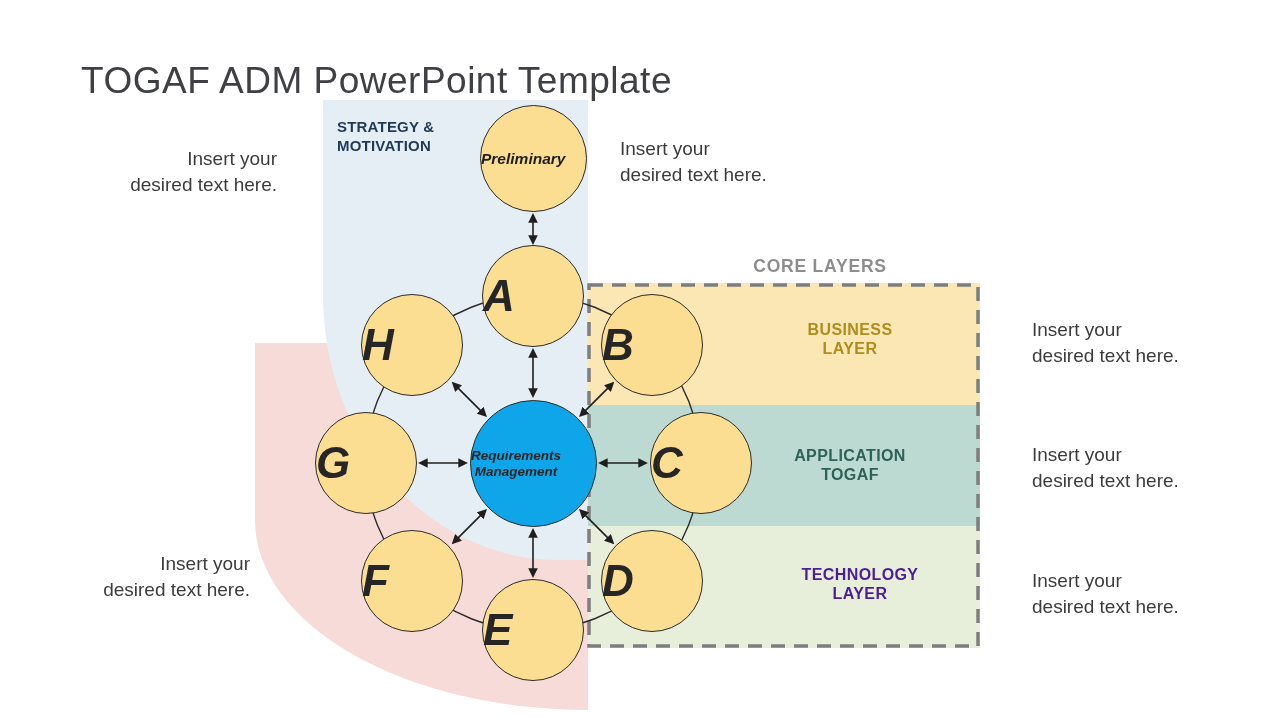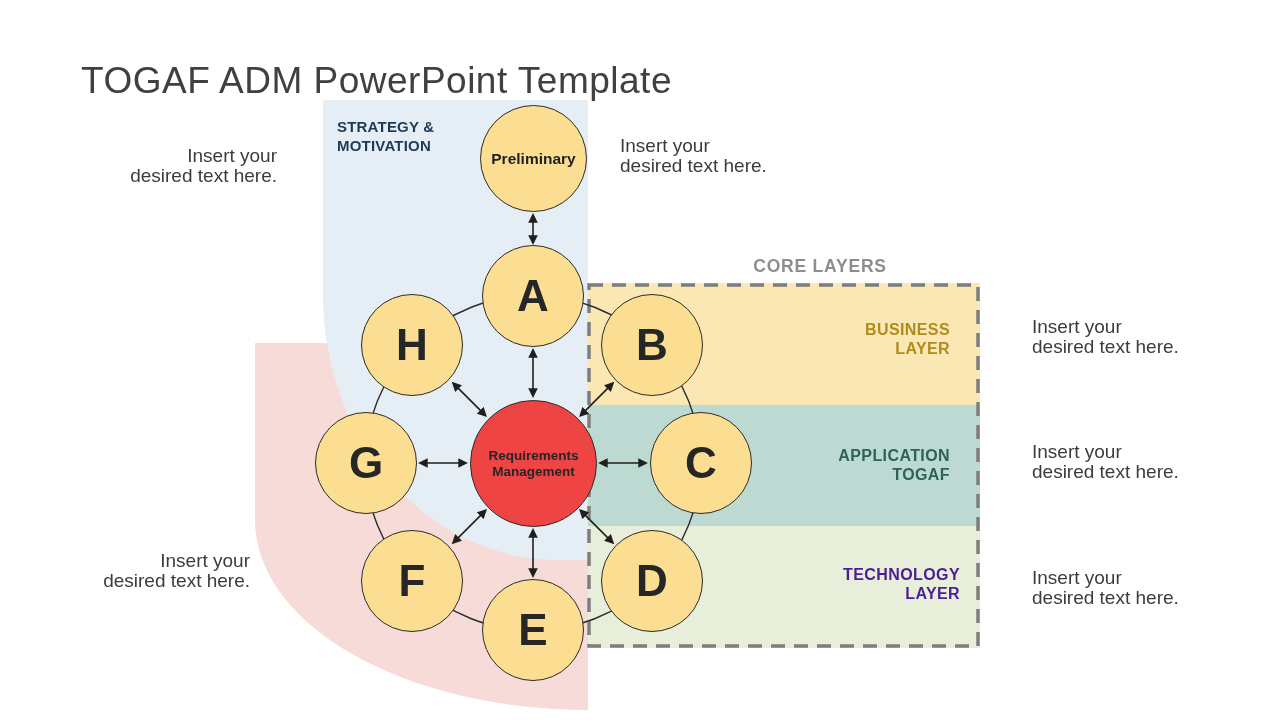--- a/index.html
+++ b/index.html
@@ -25,47 +25,47 @@
   .band-business   { height:122px; background:#FBE7B4; }
   .band-application{ height:121px; background:#BCDAD1; }
   .band-technology { height:122px; background:#E7EEDA; }
 
   .connectors { position:absolute; left:0; top:0; width:1280px; height:720px; }
 
   
   .circle {
     position:absolute; border-radius:50%; background:#FBDE92;
     border:1.6px solid #2B2B2B; box-sizing:border-box;
-    display:flex; align-items:center; justify-content:center;
+    display:flex; align-items:center; justify-content:flex-start;font-style:italic;
   }
   .phase { width:102px; height:102px; }
   .phase span { font-size:44px; font-weight:700; color:#262626; }
   .phase-a{left:482px;top:245px} .phase-b{left:601px;top:294px}
   .phase-c{left:650px;top:412px} .phase-d{left:601px;top:530px}
   .phase-e{left:482px;top:579px} .phase-f{left:361px;top:530px}
   .phase-g{left:315px;top:412px} .phase-h{left:361px;top:294px}
   .prelim { left:480px; top:105px; width:107px; height:107px; }
   .prelim span { font-size:15.5px; font-weight:700; color:#1F1F1F; }
-  .center-circle { left:470px; top:400px; width:127px; height:127px; background:#ef4444; }
+  .center-circle { left:470px; top:400px; width:127px; height:127px; background:#0ea5e9; }
   .center-circle span {
     font-size:13.5px; font-weight:700; color:#262626; line-height:16px;
     white-space:pre-line; text-align:center;
   }
 
   
   .label { position:absolute; font-weight:700; white-space:pre-line; }
   .strategy-label { left:337px; top:117px; font-size:15px; line-height:19px; color:#1F3A57; letter-spacing:0.2px; }
   .core-layers-label { left:690px; top:256px; width:260px; text-align:center; font-size:17.5px; color:#8D8D8D; letter-spacing:0.8px; white-space:normal; }
-  .layer-label { width:200px; text-align:right; font-size:16px; line-height:19px; letter-spacing:0.4px; }
+  .layer-label { width:200px; text-align:center; font-size:16px; line-height:19px; letter-spacing:0.4px; }
   .layer-business    { left:750px; top:320px; color:#AE8C1E; }
   .layer-application { left:750px; top:446px; color:#2F6257; }
   .layer-technology  { left:760px; top:565px; color:#4c1d95; }
 
   
-  .ph { position:absolute; font-size:19px; line-height:20px; color:#3C3C3C; white-space:pre-line; }
+  .ph { position:absolute; font-size:19px; line-height:26px; color:#3C3C3C; white-space:pre-line; }
   .ph-topleft    { left:100px; top:146px; width:177px; text-align:right; }
   .ph-topright   { left:620px; top:136px; }
   .ph-right1     { left:1032px; top:317px; }
   .ph-right2     { left:1032px; top:442px; }
   .ph-right3     { left:1032px; top:568px; }
   .ph-bottomleft { left:80px;  top:551px; width:170px; text-align:right; }
 </style>
 </head>
 <body>
 

